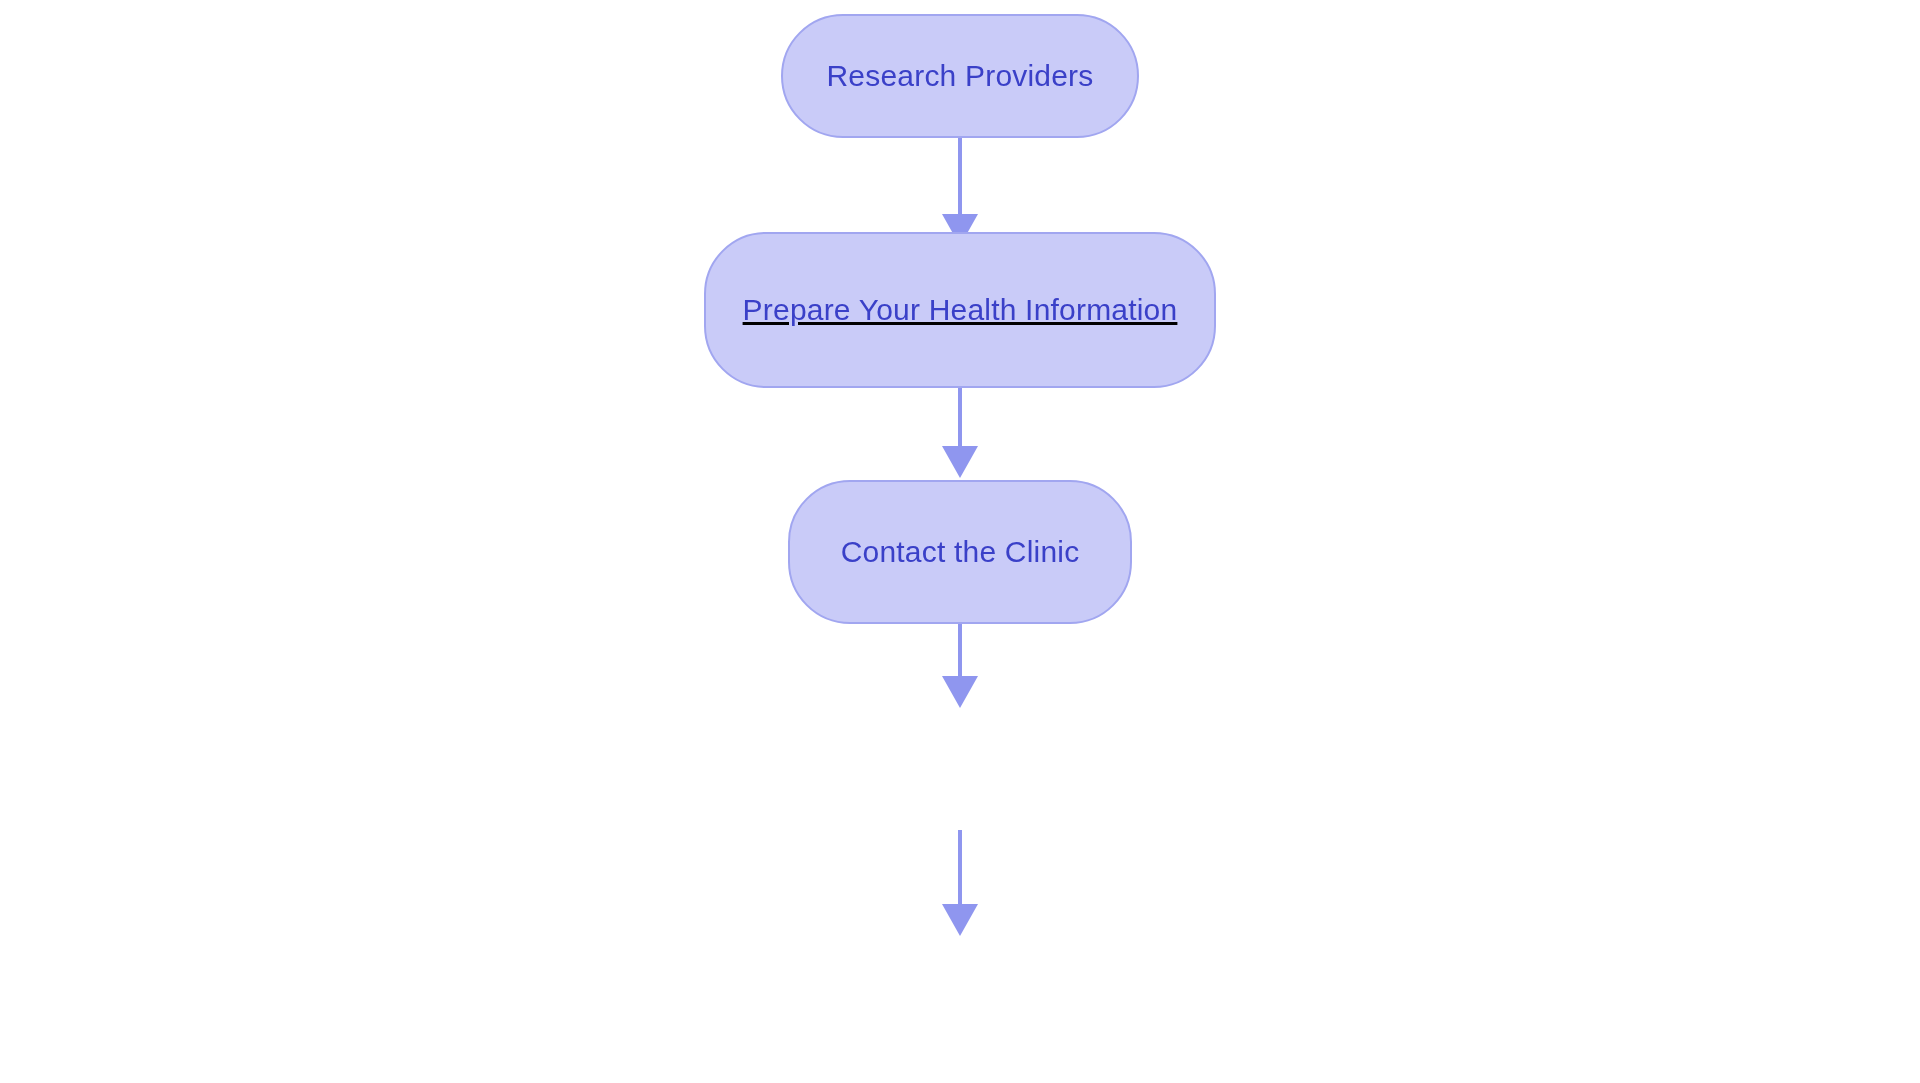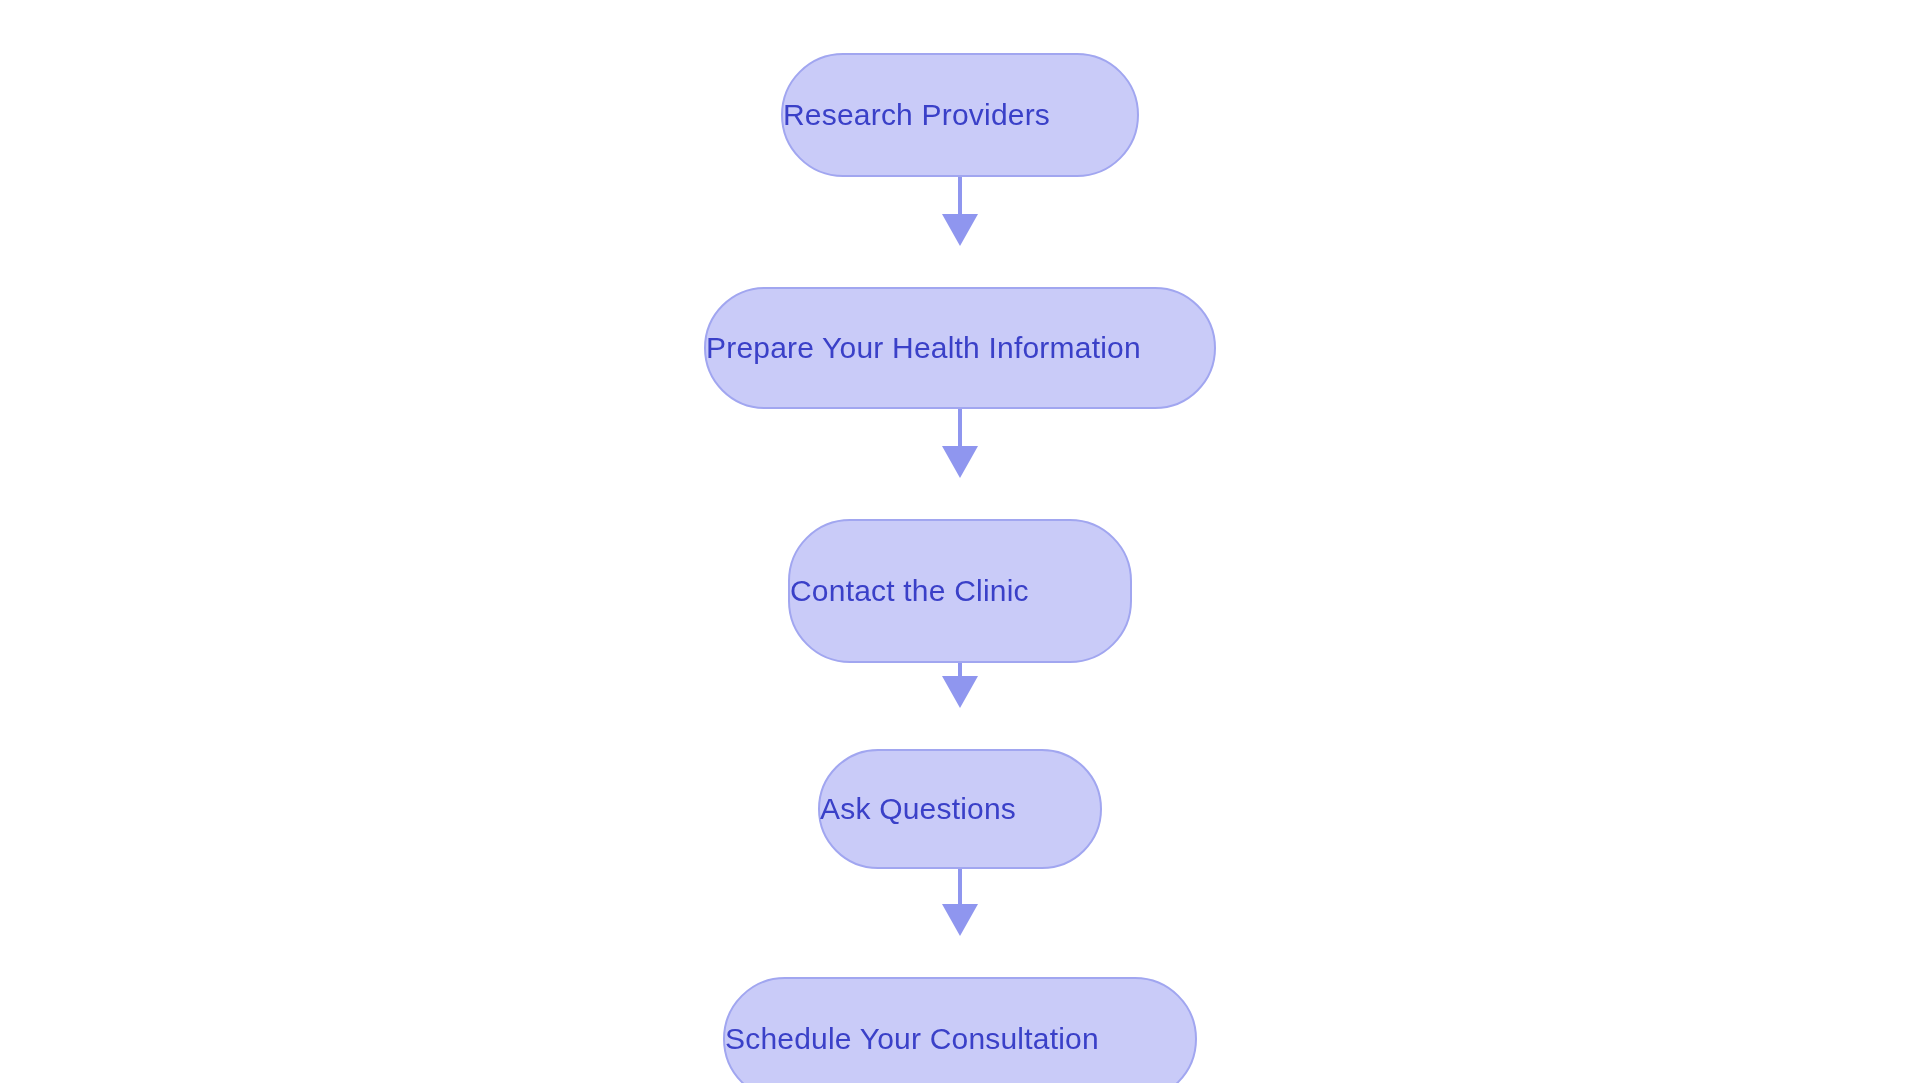--- a/index.html
+++ b/index.html
@@ -19,34 +19,33 @@
   }
   .node {
     position: absolute;
     left: 50%;
     transform: translateX(-50%);
     background: var(--node-fill, #c9cbf8);
     border: 2px solid var(--node-border, #a1a6f0);
     border-radius: 62px;
     display: flex;
     align-items: center;
-    justify-content: flex-start;
+    justify-content: center;
     box-sizing: border-box;
-    margin-top: 39px;
   }
   .node .label {
     color: var(--node-text, #3a40c8);
     font-size: 30px;
     font-weight: 400;
     letter-spacing: 0.2px;
     white-space: nowrap;
     text-align: center;
   }
   .n1 { top: 14px;  width: 358px; height: 124px; }
-  .n2 { top: 248px; width: 512px; height: 122px; }
+  .n2 { top: 232px; width: 512px; height: 156px; text-decoration: underline; }
   .n3 { top: 480px; width: 344px; height: 144px; }
   .n4 { top: 710px; width: 284px; height: 120px; }
   .n5 { top: 938px; width: 474px; height: 124px; }
   #edges {
     position: absolute;
     top: 0;
     left: 0;
     width: 1920px;
     height: 1083px;
     pointer-events: none;
@@ -88,21 +87,15 @@
   </div>
 
   <div class="node n2">
     <span class="label">Prepare Your Health Information</span>
   </div>
 
   <div class="node n3">
     <span class="label">Contact the Clinic</span>
   </div>
 
-  <div class="node n4">
-    <span class="label">Ask Questions</span>
-  </div>
 
-  <div class="node n5">
-    <span class="label">Schedule Your Consultation</span>
-  </div>
 
 </div>
 
 </body></html>

